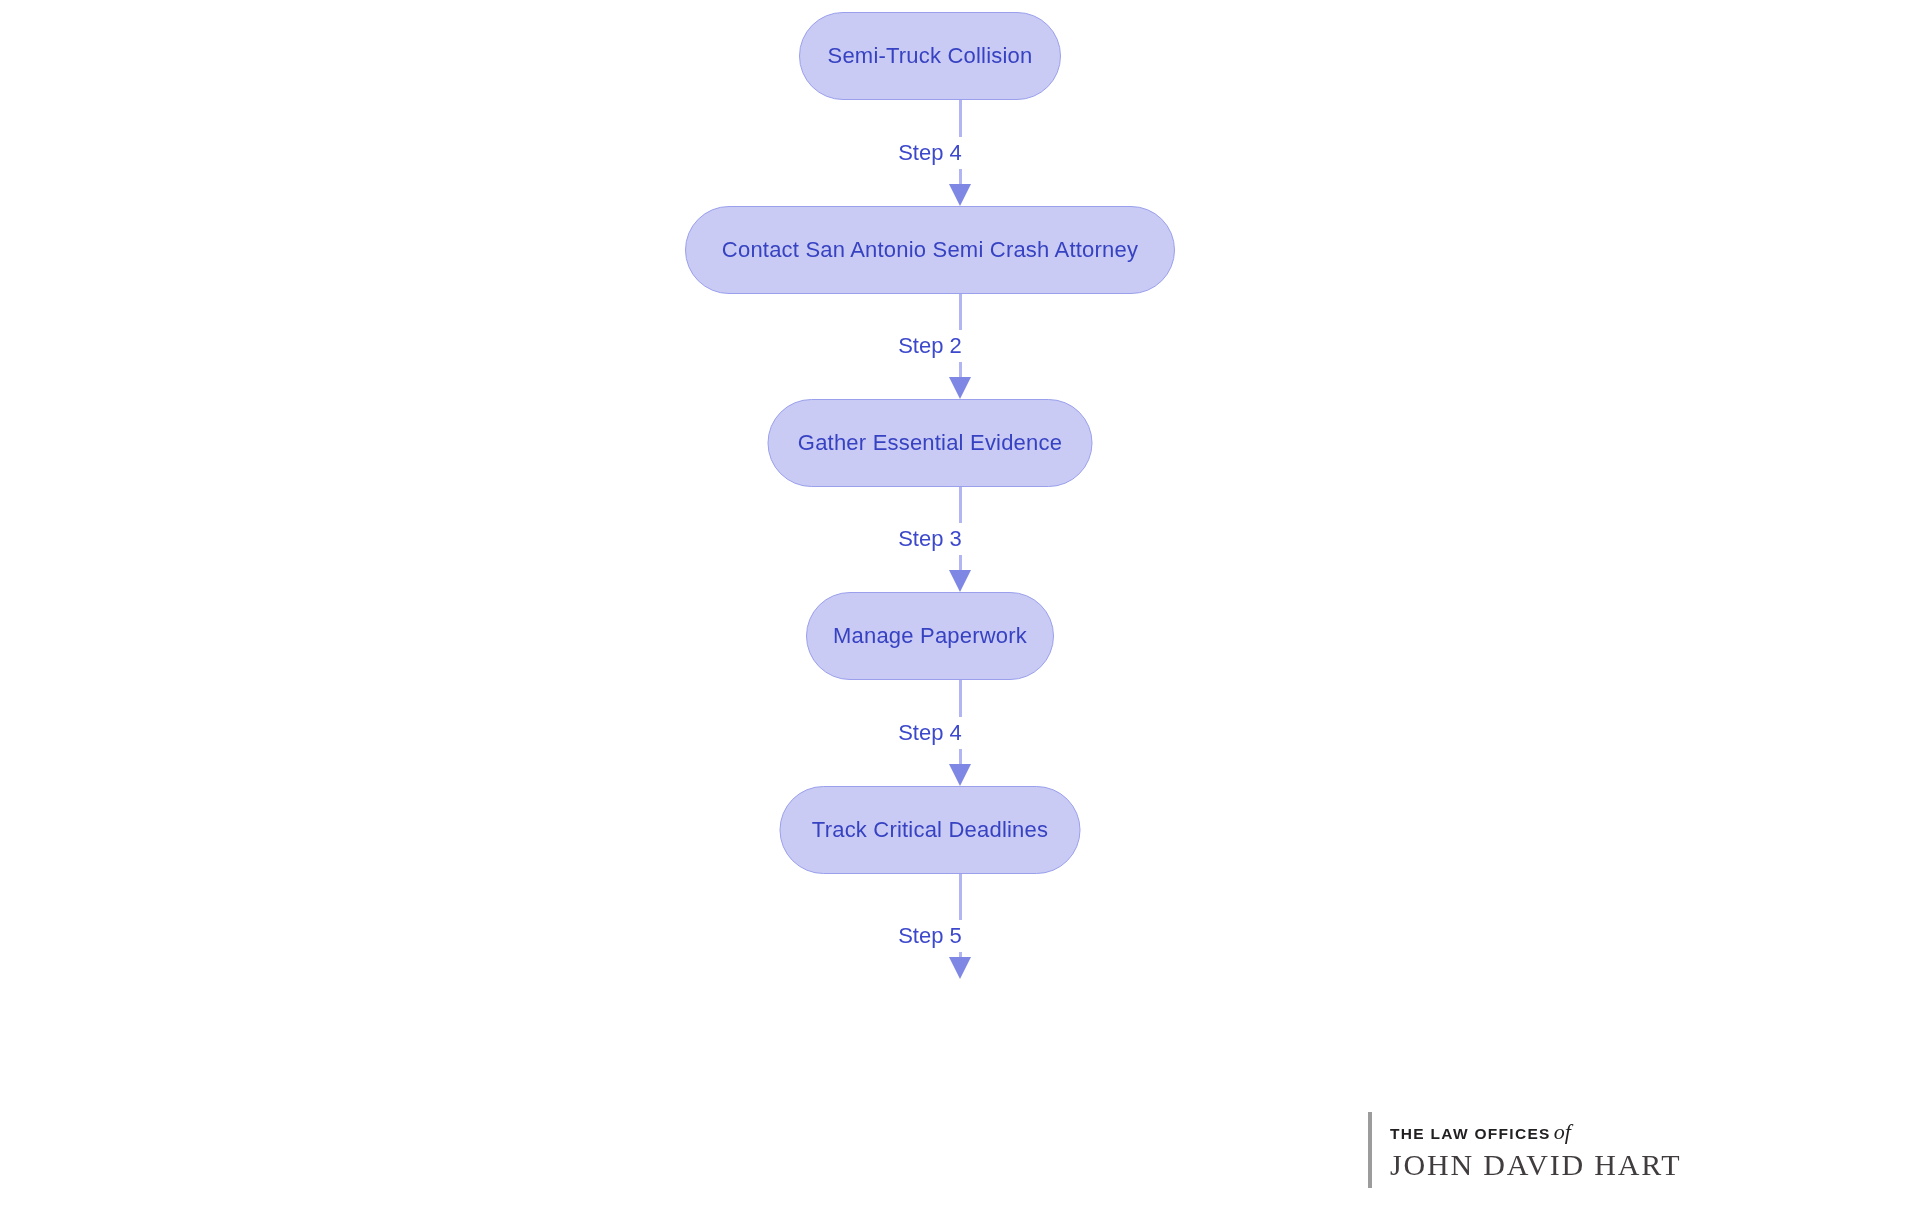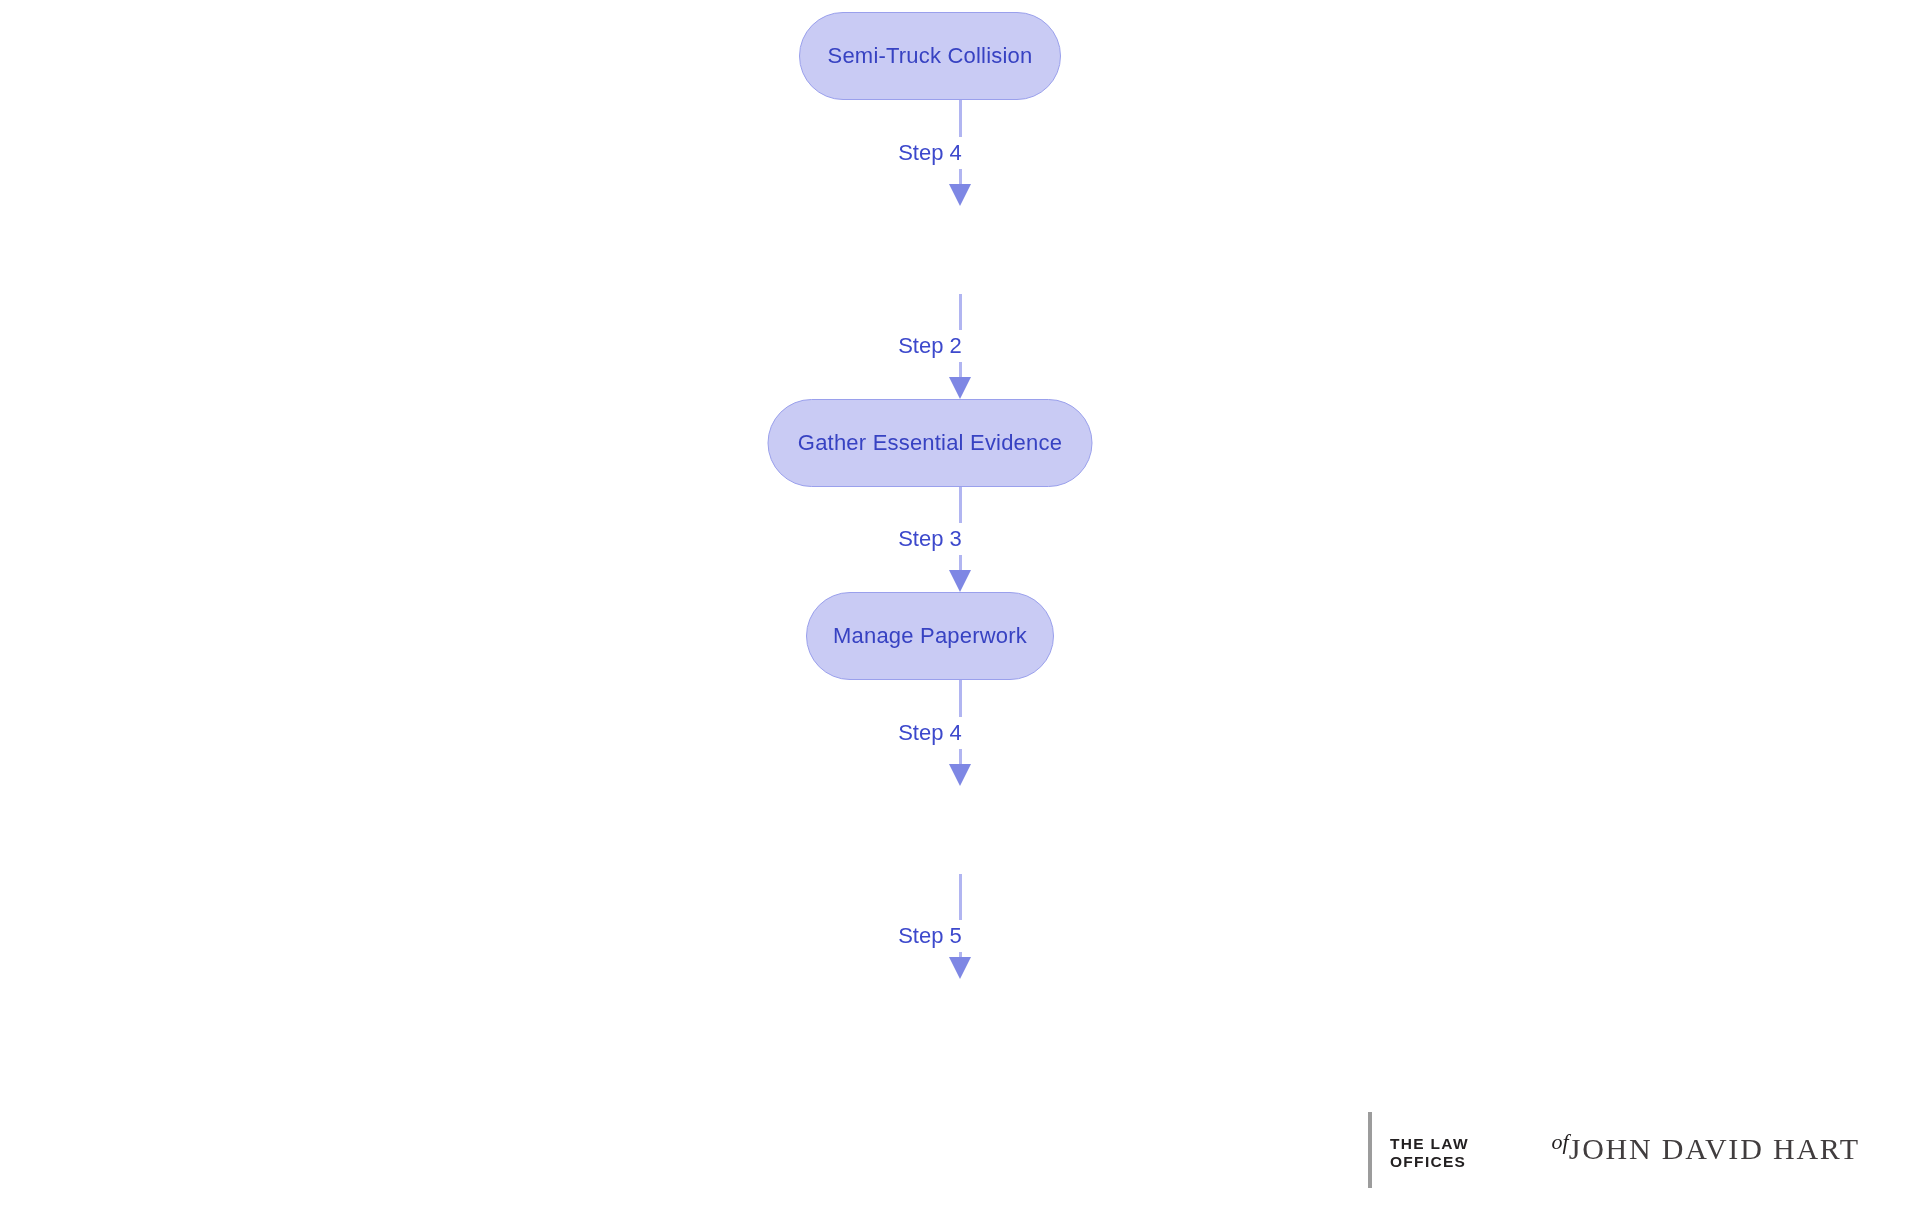--- a/index.html
+++ b/index.html
@@ -66,21 +66,21 @@
     font-size:102px;line-height:88px;
     letter-spacing:-9px;
     color:var(--logo-ink);
     padding-right:9px;
   }
   .logo-divider{
     width:4px;height:76px;
     background:var(--logo-divider);
     margin:0 18px 0 12px;
   }
-  .logo-text{display:flex;flex-direction:row;justify-content:flex-end;}
+  .logo-text{display:flex;flex-direction:column;justify-content:flex-end;}
   .tagline{
     display:flex;align-items:baseline;
     color:var(--logo-ink);
   }
   .tagline-prefix{
     font-size:15.5px;font-weight:bold;letter-spacing:1.3px;
   }
   .tagline-of{
     font-family:"Liberation Serif", serif;
     font-style:italic;font-size:22px;
@@ -95,29 +95,35 @@
 </style>
 </head>
 <body>
 
 <div class="stage">
 
   <div class="node" style="top:12px;width:262px;">
     <span>Semi-Truck Collision</span>
   </div>
 
+  <div class="node" style="top:206px;width:490px;">
+    <span>Contact San Antonio Semi Crash Attorney</span>
+  </div>
 
   <div class="node" style="top:399px;width:325px;">
     <span>Gather Essential Evidence</span>
   </div>
 
   <div class="node" style="top:592px;width:248px;">
     <span>Manage Paperwork</span>
   </div>
 
+  <div class="node" style="top:786px;width:301px;">
+    <span>Track Critical Deadlines</span>
+  </div>
 
 
   <div class="edge-line" style="top:100px;height:84px;"></div>
   <div class="arrowhead" style="top:184px;"></div>
   <div class="edge-label" style="top:137px;">
     <span>Step 4</span>
   </div>
 
   <div class="edge-line" style="top:294px;height:83px;"></div>
   <div class="arrowhead" style="top:377px;"></div>

